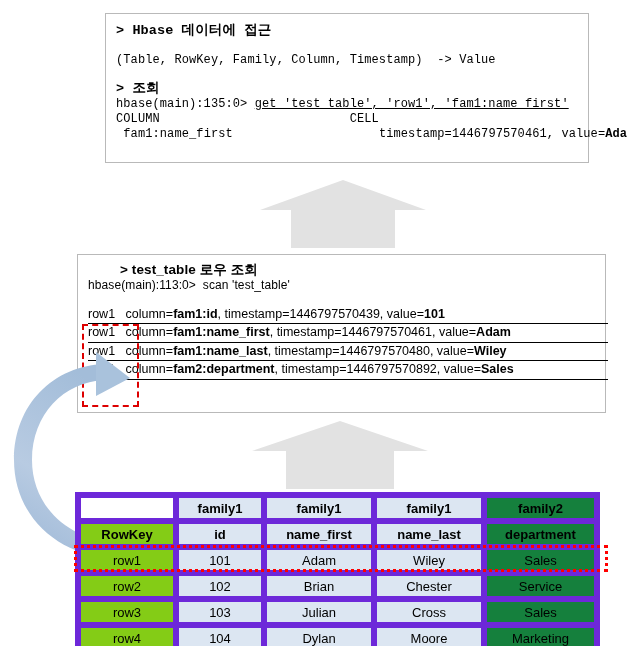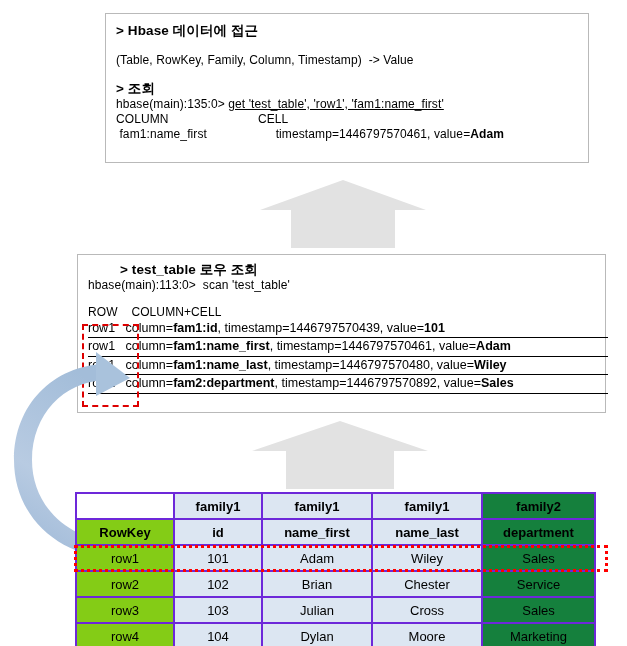--- a/index.html
+++ b/index.html
@@ -48,21 +48,21 @@
     white-space: pre;
     line-height: 1.0;
     font-size: 12px;
     letter-spacing: 0.1px;
   }
   .bold { font-weight: bold; }
   .gap-md { height: 13px; }
   .u { text-decoration: underline; }
 
   
-  #top-box .line { margin-bottom: 3px; }
+  #top-box .line { margin-bottom: 3px; font-family: Liberation Mono, monospace; }
   #top-box .hdr { font-size: 13.5px; font-weight: bold; }
 
   
   #mid-box .line { margin-bottom: 2px; }
   #mid-box .hdr { font-size: 13.5px; font-weight: bold; margin-left: 32px; }
 
   .scan-row {
     white-space: pre;
     font-size: 12.5px;
     line-height: 1.0;
@@ -102,21 +102,21 @@
   
   #data-table {
     position: absolute;
     left: 75px;
     top: 492px;
     border-collapse: collapse;
     font-size: 13px;
     table-layout: fixed;
   }
   #data-table td, #data-table th {
-    border: 2px solid #6d28d9;
+    border: 6px solid #6d28d9;
     text-align: center;
     height: 26px;
     padding: 0 2px;
     font-weight: normal;
     box-sizing: border-box;
   }
   #data-table th {
     font-weight: bold;
   }
   .c-rowkey { width: 98px; background: #84cc16; }
@@ -154,21 +154,20 @@
   </div>
 
   <svg class="block-arrow" id="arrow-upper" style="left:258px; top:178px;" width="170" height="72" viewBox="0 0 170 72">
     <polygon points="85,2 168,32 137,32 137,70 33,70 33,32 2,32" fill="#e2e2e2"></polygon>
   </svg>
 
   <div class="console-box" id="mid-box">
     <div class="line hdr">&gt; test_table 로우 조회</div>
     <div class="line"><span>hbase(main):113:0&gt;</span><span>  </span><span>scan 'test_table'</span></div>
     <div class="gap-md"></div>
-    <div class="line"><span>ROW</span><span>    </span><span>COLUMN+CELL</span></div>
 
     <div id="scan-rows">
         <div class="scan-row"><span class="rowkey-cell">row1</span><span>   </span><span>column=</span><span class="bold">fam1:id</span><span>, timestamp=1446797570439, value=</span><span class="bold">101</span></div>
         <div class="scan-row"><span class="rowkey-cell">row1</span><span>   </span><span>column=</span><span class="bold">fam1:name_first</span><span>, timestamp=1446797570461, value=</span><span class="bold">Adam</span></div>
         <div class="scan-row"><span class="rowkey-cell">row1</span><span>   </span><span>column=</span><span class="bold">fam1:name_last</span><span>, timestamp=1446797570480, value=</span><span class="bold">Wiley</span></div>
         <div class="scan-row"><span class="rowkey-cell">row1</span><span>   </span><span>column=</span><span class="bold">fam2:department</span><span>, timestamp=1446797570892, value=</span><span class="bold">Sales</span></div>
       </div>
   </div>
 
   <div id="row-dash-box"></div>

